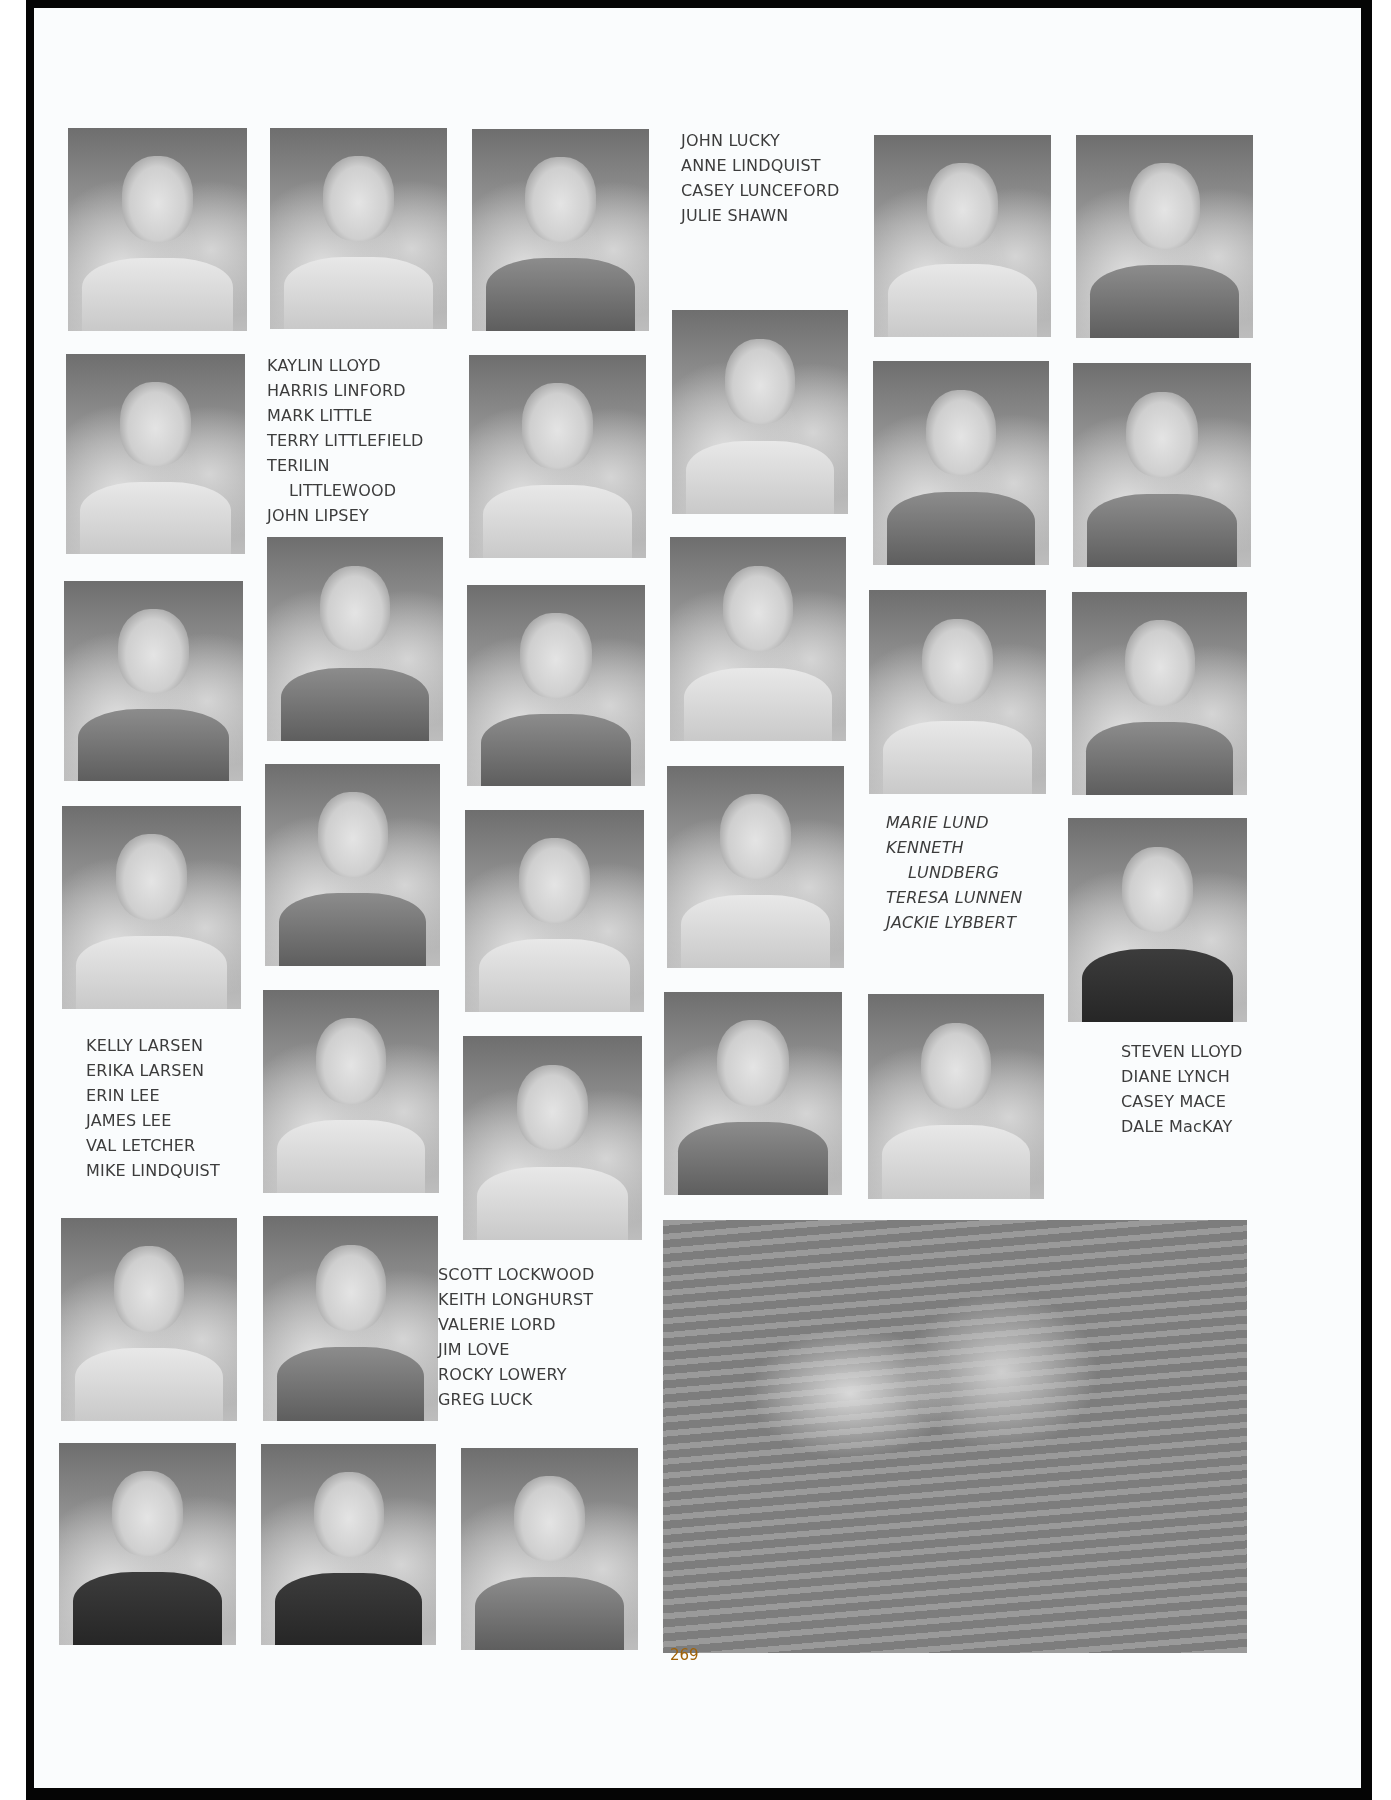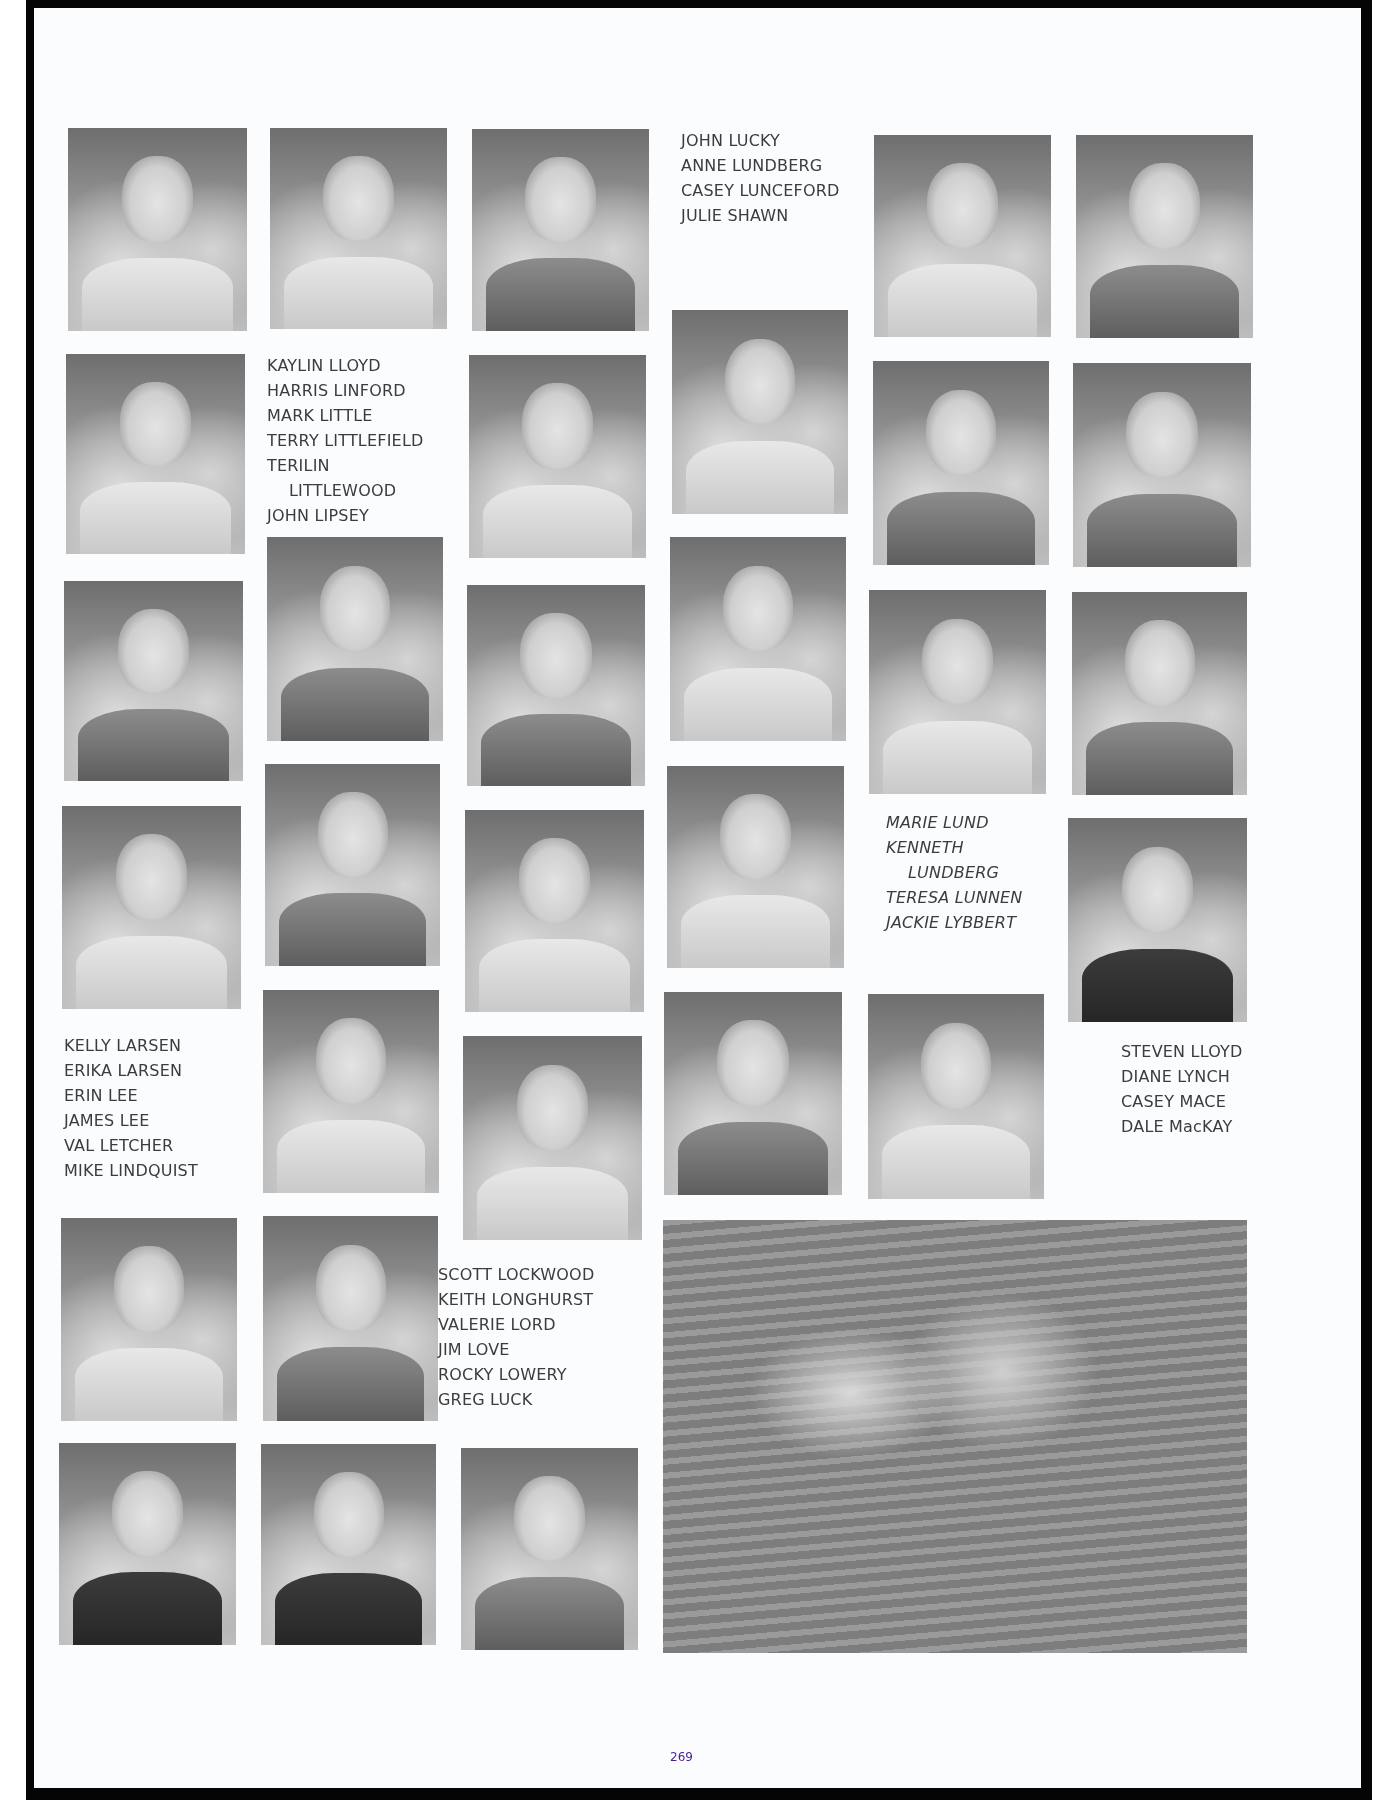--- a/index.html
+++ b/index.html
@@ -20,22 +20,22 @@
   .photo.dark .body { background:linear-gradient(180deg, #3c3c3c, #262626); }
   .candid { position:absolute; background:
       radial-gradient(ellipse at 32% 40%, #d9d9d9 0%, rgba(0,0,0,0) 18%),
       radial-gradient(ellipse at 58% 35%, #cfcfcf 0%, rgba(0,0,0,0) 20%),
       repeating-linear-gradient(175deg, #9a9a9a 0px, #9a9a9a 6px, #7d7d7d 6px, #7d7d7d 14px),
       linear-gradient(180deg, #444 0%, #888 50%, #bbb 100%); }
   .names { position:absolute; margin:0; padding:0; list-style:none; color:#3c3c3c;
            font-size:16px; line-height:25px; letter-spacing:0.2px; }
   .names li { white-space:nowrap; }
   .names li.cont { padding-left:22px; }
-  .pagenum { position:absolute; left:670px; top:1778px; transform:translateY(-28px);
-             font-size:12px; color:#4c1d95; }
+  .pagenum { position:absolute; left:670px; top:1674px; transform:translateY(-28px);
+             font-size:15px; color:#a16207; }
 </style>
 </head>
 <body>
 
 <div class="frame"></div>
 <div class="page"></div>
 
 <div class="photo light" style="left:68px;top:128px;width:179px;height:203px;">
     <div class="head"></div>
     <div class="body"></div>
@@ -52,21 +52,21 @@
     <div class="head"></div>
     <div class="body"></div>
   </div>
 <div class="photo" style="left:1076px;top:135px;width:177px;height:203px;">
     <div class="head"></div>
     <div class="body"></div>
   </div>
 
 <ul class="names" style="left:681px;top:128px;">
   <li>JOHN LUCKY</li>
-  <li>ANNE LUNDBERG</li>
+  <li>ANNE LINDQUIST</li>
   <li>CASEY LUNCEFORD</li>
   <li>JULIE SHAWN</li>
 </ul>
 
 <div class="photo light" style="left:66px;top:354px;width:179px;height:200px;">
     <div class="head"></div>
     <div class="body"></div>
   </div>
 <ul class="names" style="left:267px;top:353px;">
   <li>KAYLIN LLOYD</li>
@@ -140,21 +140,21 @@
   <li>KENNETH</li>
   <li class="cont">LUNDBERG</li>
   <li>TERESA LUNNEN</li>
   <li>JACKIE LYBBERT</li>
 </ul>
 <div class="photo dark" style="left:1068px;top:818px;width:179px;height:204px;">
     <div class="head"></div>
     <div class="body"></div>
   </div>
 
-<ul class="names" style="left:64px;top:1033px;">
+<ul class="names" style="left:86px;top:1033px;">
   <li>KELLY LARSEN</li>
   <li>ERIKA LARSEN</li>
   <li>ERIN LEE</li>
   <li>JAMES LEE</li>
   <li>VAL LETCHER</li>
   <li>MIKE LINDQUIST</li>
 </ul>
 <div class="photo light" style="left:263px;top:990px;width:176px;height:203px;">
     <div class="head"></div>
     <div class="body"></div>

